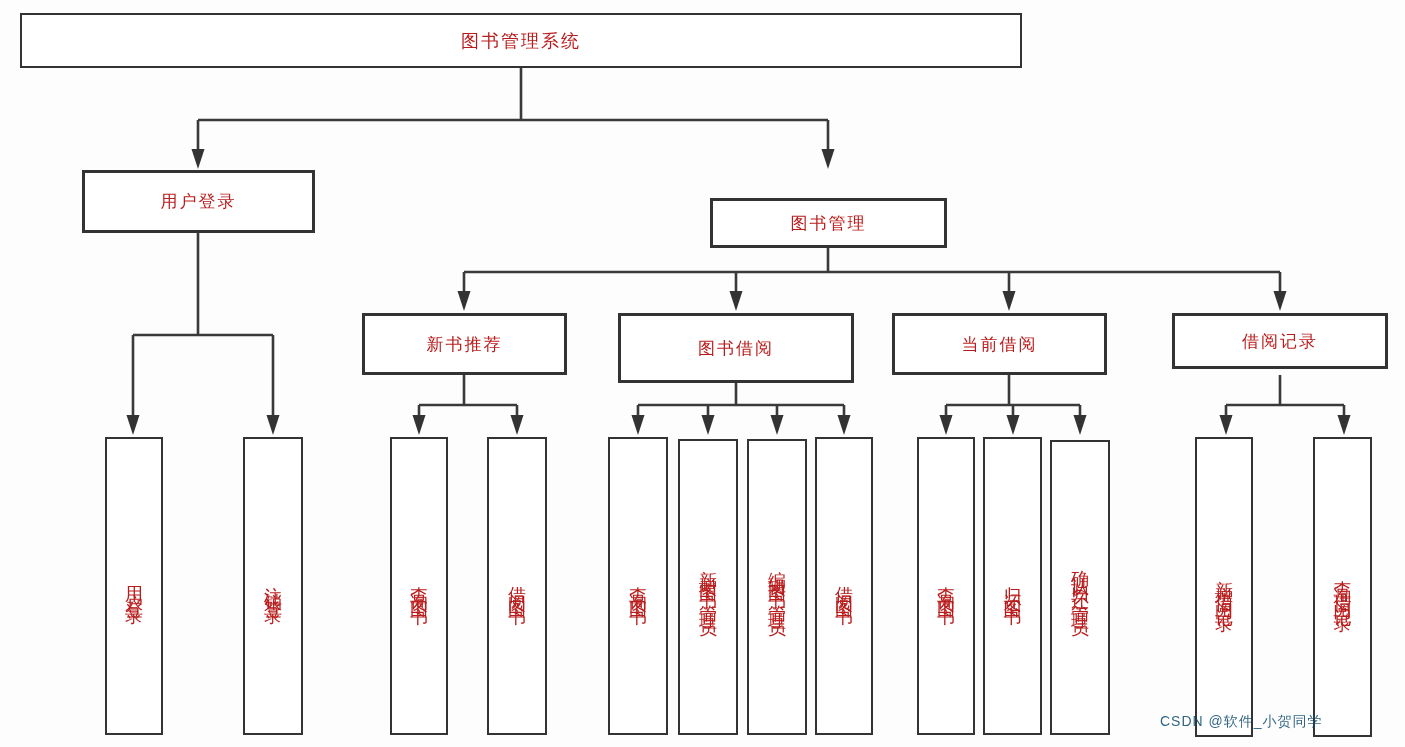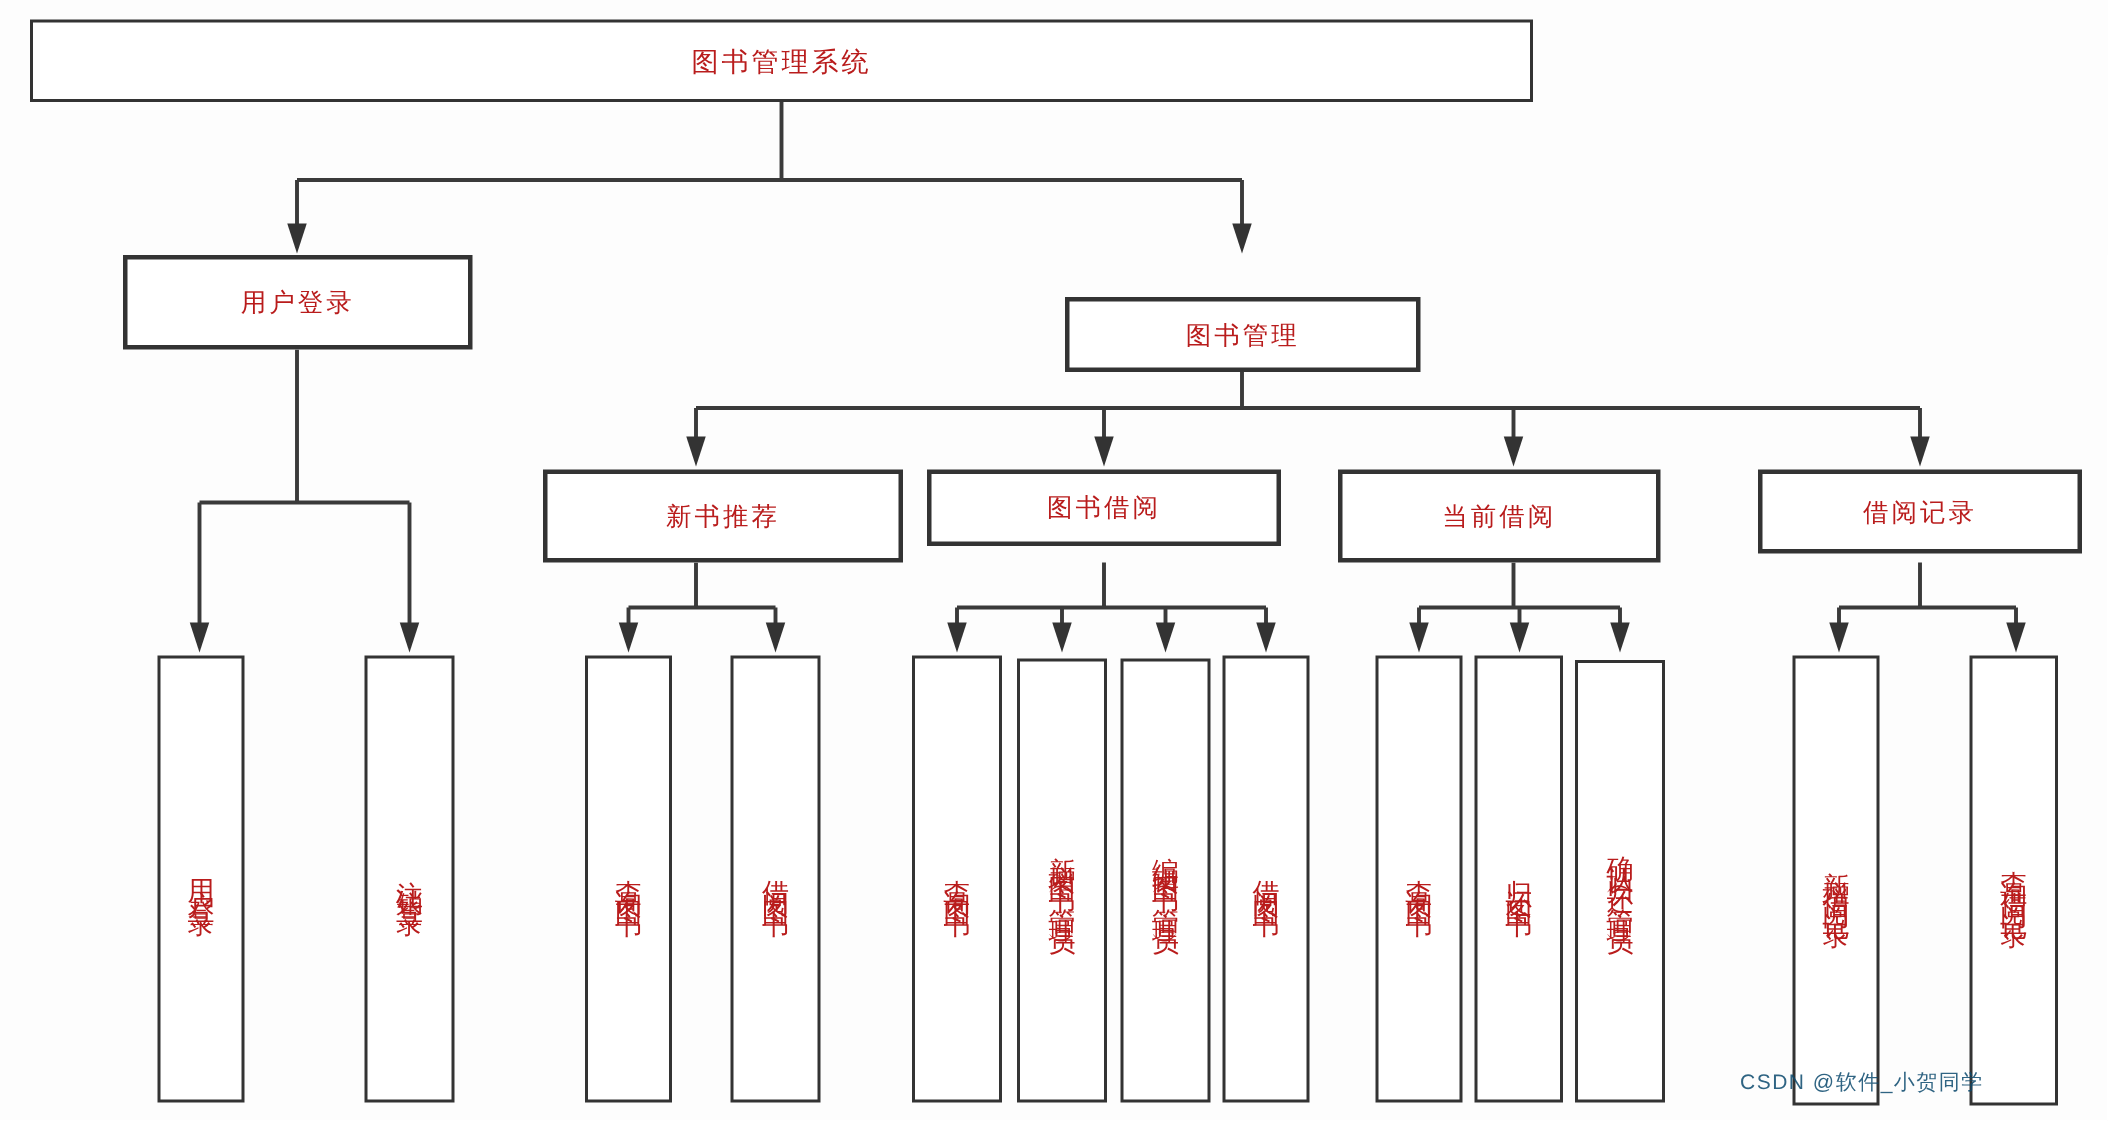--- a/index.html
+++ b/index.html
@@ -92,22 +92,22 @@
       <path d="M1226 435 L1219.5 415 L1232.5 415 Z"></path>
       <path d="M1344 435 L1337.5 415 L1350.5 415 Z"></path>
     </g>
   </svg>
 
   <div class="box hbox root-box" style="left:20px; top:13px; width:1002px; height:55px;">图书管理系统</div>
 
   <div class="box hbox" style="left:82px; top:170px; width:233px; height:63px;">用户登录</div>
   <div class="box hbox" style="left:710px; top:170px; width:237px; height:50px;margin-top:28px;">图书管理</div>
 
-  <div class="box hbox" style="left:362px; top:313px; width:240px; height:62px;">新书推荐</div>
-  <div class="box hbox" style="left:618px; top:313px; width:236px; height:51px;">图书借阅</div>
+  <div class="box hbox" style="left:362px; top:313px; width:205px; height:62px;">新书推荐</div>
+  <div class="box hbox" style="left:618px; top:313px; width:236px; height:70px;">图书借阅</div>
   <div class="box hbox" style="left:864px; top:313px; width:215px; height:62px;margin-left:28px;">当前借阅</div>
   <div class="box hbox" style="left:1172px; top:313px; width:216px; height:56px;">借阅记录</div>
 
   <div class="box vbox" style="left:105px; top:437px; width:58px; height:298px;">用户登录</div>
   <div class="box vbox" style="left:243px; top:437px; width:60px; height:298px;">注销登录</div>
 
   <div class="box vbox" style="left:390px; top:437px; width:58px; height:298px;">查询图书</div>
   <div class="box vbox" style="left:487px; top:437px; width:60px; height:298px;">借阅图书</div>
 
   <div class="box vbox" style="left:608px; top:437px; width:60px; height:298px;">查询图书</div>

